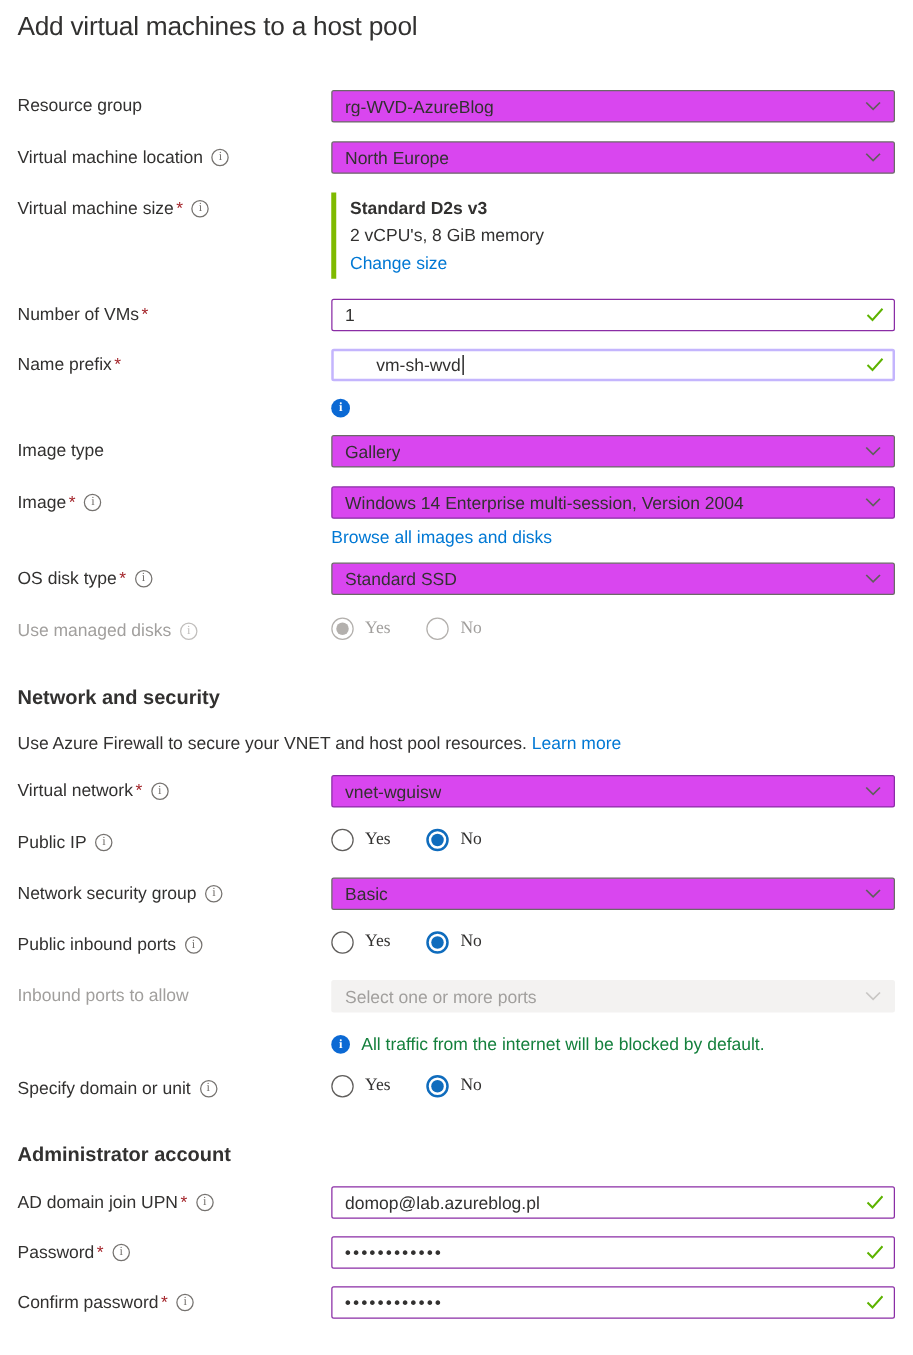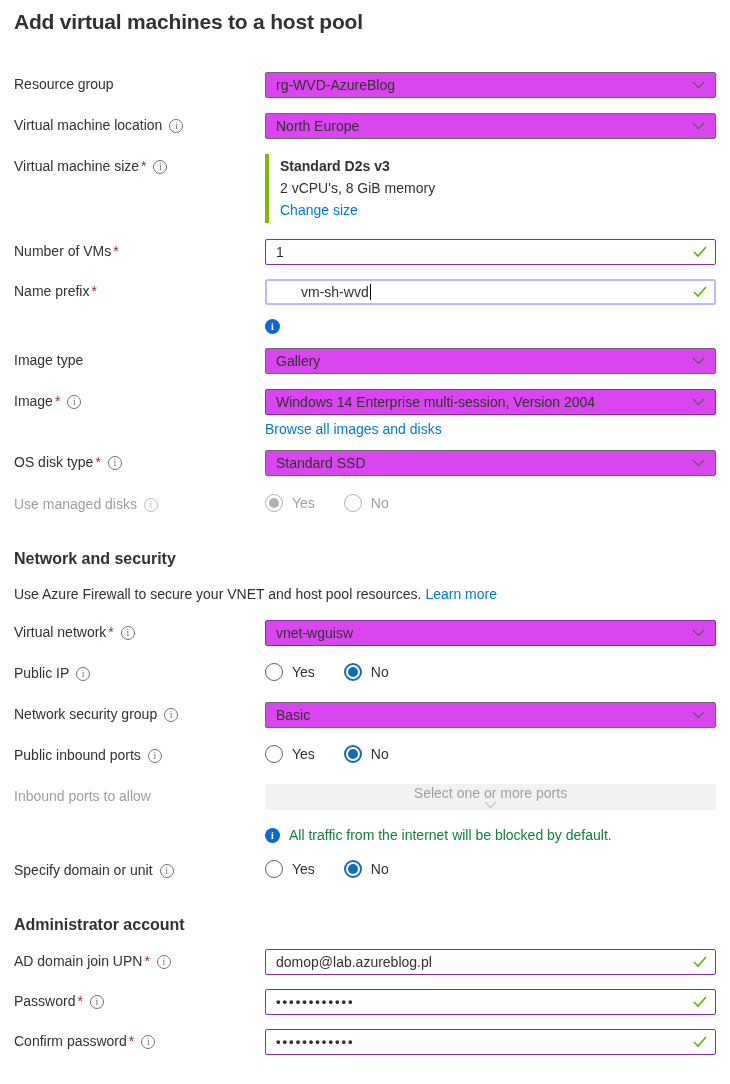--- a/index.html
+++ b/index.html
@@ -1,19 +1,19 @@
 <!DOCTYPE html>
 <html><head>
 <meta charset="utf-8">
 <style>
   * { box-sizing: border-box; margin: 0; padding: 0; }
   html,body { width:730px; height:1084px; background:#fff; overflow:hidden;
     font-family:"Liberation Sans", sans-serif; font-size:14px; color:#323130; }
   .container { padding:10px 14px 0 14px; }
-  .page-title { font-size:21px; font-weight:700; color:#323130; letter-spacing:-0.2px; margin-bottom:38px; }
+  .page-title { font-size:21px; font-weight:400; color:#323130; letter-spacing:-0.2px; margin-bottom:38px; }
 
   .row { display:flex; align-items:flex-start; margin-bottom:15px; }
   .label-col { flex:0 0 251px; display:flex; align-items:center; gap:7px; padding-top:4px; line-height:17px; }
   .control-col { flex:1 1 auto; position:relative; max-width:451px; }
   .lbl { color:#323130; }
   .lbl.disabled { color:#a19f9d; }
   .req { color:#a4262c; margin-left:2px; }
 
   
   .info-o { display:inline-block; width:14px; height:14px; border:1px solid #75726f; border-radius:50%;
@@ -23,21 +23,21 @@
   .info-f { display:inline-block; width:15px; height:15px; background:#0b69d4; border-radius:50%;
     color:#fff; font-size:10px; font-weight:700; line-height:15px; text-align:center; flex:0 0 15px; }
   .info-f::after { content:"i"; font-family:"Liberation Serif", serif; }
 
   
   .dropdown { height:26px; border:1px solid #6b6967; border-radius:2px; background:#d946ef;
     display:flex; align-items:center; justify-content:space-between; padding:0 10px; cursor:pointer; }
   .dropdown .dd-val { white-space:nowrap; overflow:hidden; }
   .dropdown .chev { color:#605e5c; display:flex; align-items:center; }
   .dropdown.edited { border-color:#8a2da5; }
-  .dropdown.disabled { background:#f3f2f1; border-color:#f3f2f1; cursor:default;flex-direction:column; }
+  .dropdown.disabled { background:#f3f2f1; border-color:#f3f2f1; cursor:default; }
   .dropdown.disabled .dd-val { color:#a19f9d; }
   .dropdown.disabled .chev { color:#c8c6c4; }
 
   
   .tinput { height:26px; border:1px solid #8a2da5; border-radius:2px; background:#fff;
     display:flex; align-items:center; padding:0 30px 0 10px; cursor:text; }
   .tinput.focused { border:2px solid #c4b5fd;padding-left:34px; }
   .check { position:absolute; right:9px; top:50%; transform:translateY(-50%); display:flex; }
   .caret { display:inline-block; width:1px; height:16px; background:#000; margin-left:1px; }
   .pwd { letter-spacing:2px; font-weight:700; font-size:13px; line-height:26px; }
@@ -57,21 +57,21 @@
   .note .txt.dim { color:#15803d; }
 
   
   .radio-group { display:flex; align-items:center; gap:9px; padding-top:2px; }
   .radio { width:18px; height:18px; border:1px solid #605e5c; border-radius:50%; position:relative;
     display:inline-block; background:#fff; cursor:pointer; flex:0 0 18px; }
   .radio.selected { border:2px solid #0f6cbd; }
   .radio.selected::after { content:""; position:absolute; inset:2px; border-radius:50%; background:#0f6cbd; }
   .radio.dis { border:1px solid #b3b0ad; cursor:default; }
   .radio.dis.selected::after { inset:3px; background:#b3b0ad; }
-  .radio-label { margin-right:20px; color:#323130; }
+  .radio-label { margin-right:20px; color:#323130;font-family:Liberation Serif, serif; }
   .radio-label.dim { color:#a19f9d; }
 
   .section-heading { font-weight:700; font-size:16px; color:#323130; margin:37px 0 17px 0; }
   .section-desc { margin-bottom:17px; line-height:18px; }
 
   .mb14 { margin-bottom:14px; }
   .mb20 { margin-bottom:20px; }
   .mb16 { margin-bottom:16px; }
 </style>
 </head>

